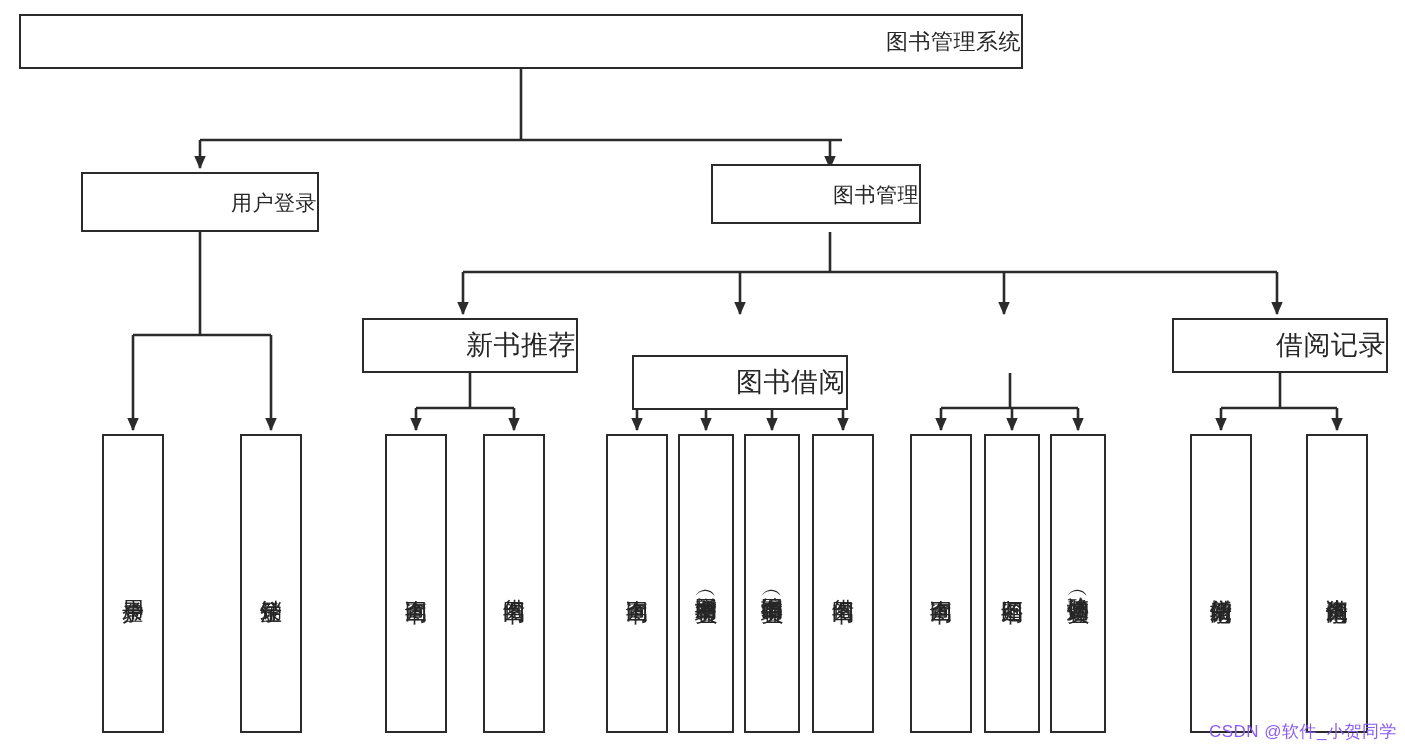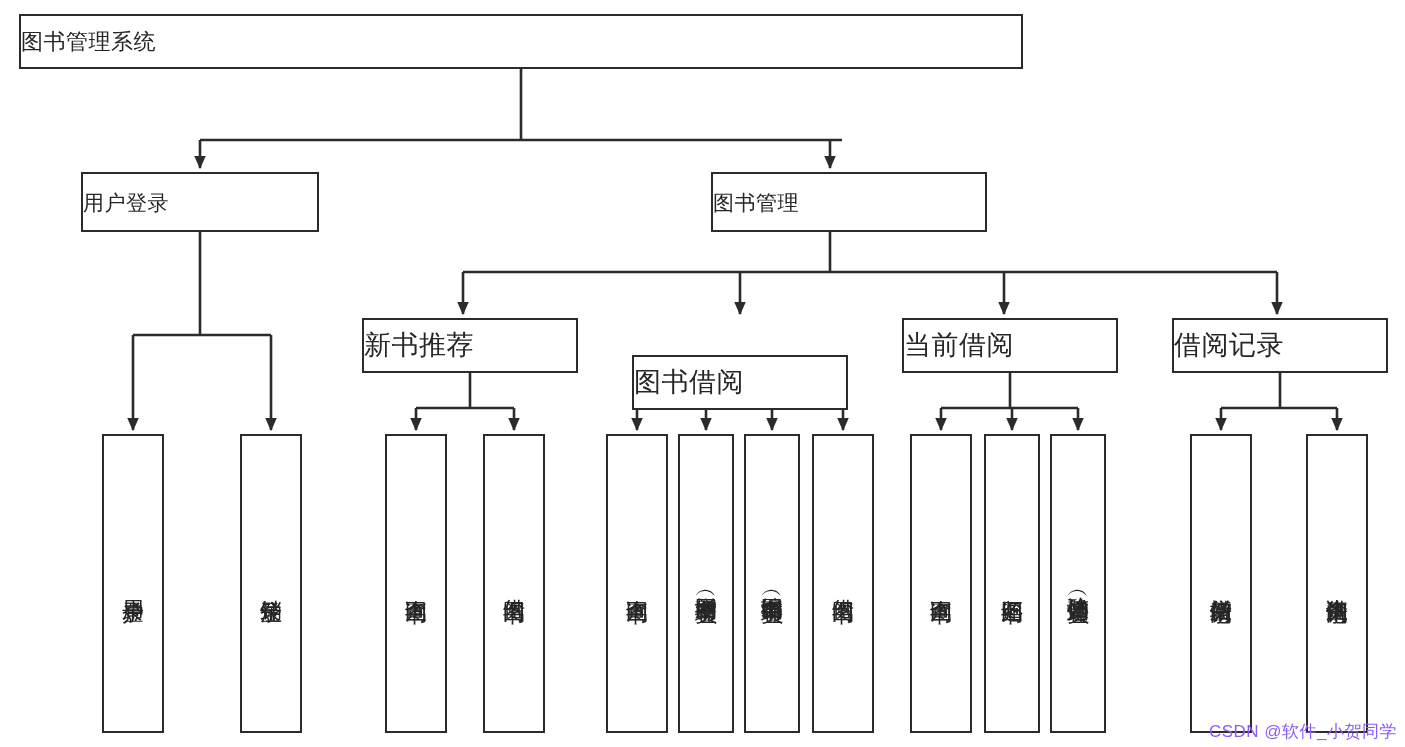--- a/index.html
+++ b/index.html
@@ -24,21 +24,21 @@
     width: 1405px;
     height: 747px;
   }
   .node-box {
     position: absolute;
     box-sizing: border-box;
     background: #ffffff;
     border: 2.5px solid #2b2b2b;
     display: flex;
     align-items: center;
-    justify-content: flex-start;
+    justify-content: flex-end;
     color: #262626;
   }
   .node-box.level-root {
     font-size: 22px;
   }
   .node-box.level-1 {
     font-size: 21px;
   }
   .node-box.level-2 {
     font-size: 27px;
@@ -140,33 +140,30 @@
     </g>
   </svg>
 
   <div class="node-box level-root" style="left:19px; top:14px; width:1004px; height:55px;">
     <span class="node-label-h">图书管理系统</span>
   </div>
 
   <div class="node-box level-1" style="left:81px; top:172px; width:238px; height:60px;">
     <span class="node-label-h">用户登录</span>
   </div>
-  <div class="node-box level-1" style="left:711px; top:172px; width:276px; height:60px;">
+  <div class="node-box level-1" style="left:711px; top:164px; width:210px; height:60px;">
     <span class="node-label-h">图书管理</span>
   </div>
 
   <div class="node-box level-2" style="left:362px; top:318px; width:216px; height:55px;">
     <span class="node-label-h">新书推荐</span>
   </div>
   <div class="node-box level-2" style="left:632px; top:318px; width:216px; height:55px;margin-top:37px;">
     <span class="node-label-h">图书借阅</span>
   </div>
-  <div class="node-box level-2" style="left:902px; top:318px; width:216px; height:55px;">
-    <span class="node-label-h">当前借阅</span>
-  </div>
   <div class="node-box level-2" style="left:1172px; top:318px; width:216px; height:55px;">
     <span class="node-label-h">借阅记录</span>
   </div>
 
   <div class="node-box leaf" style="left:102px; top:434px; width:62px; height:299px;">
     <span class="node-label-v">用户登录</span>
   </div>
   <div class="node-box leaf" style="left:240px; top:434px; width:62px; height:299px;">
     <span class="node-label-v">注销登录</span>
   </div>

